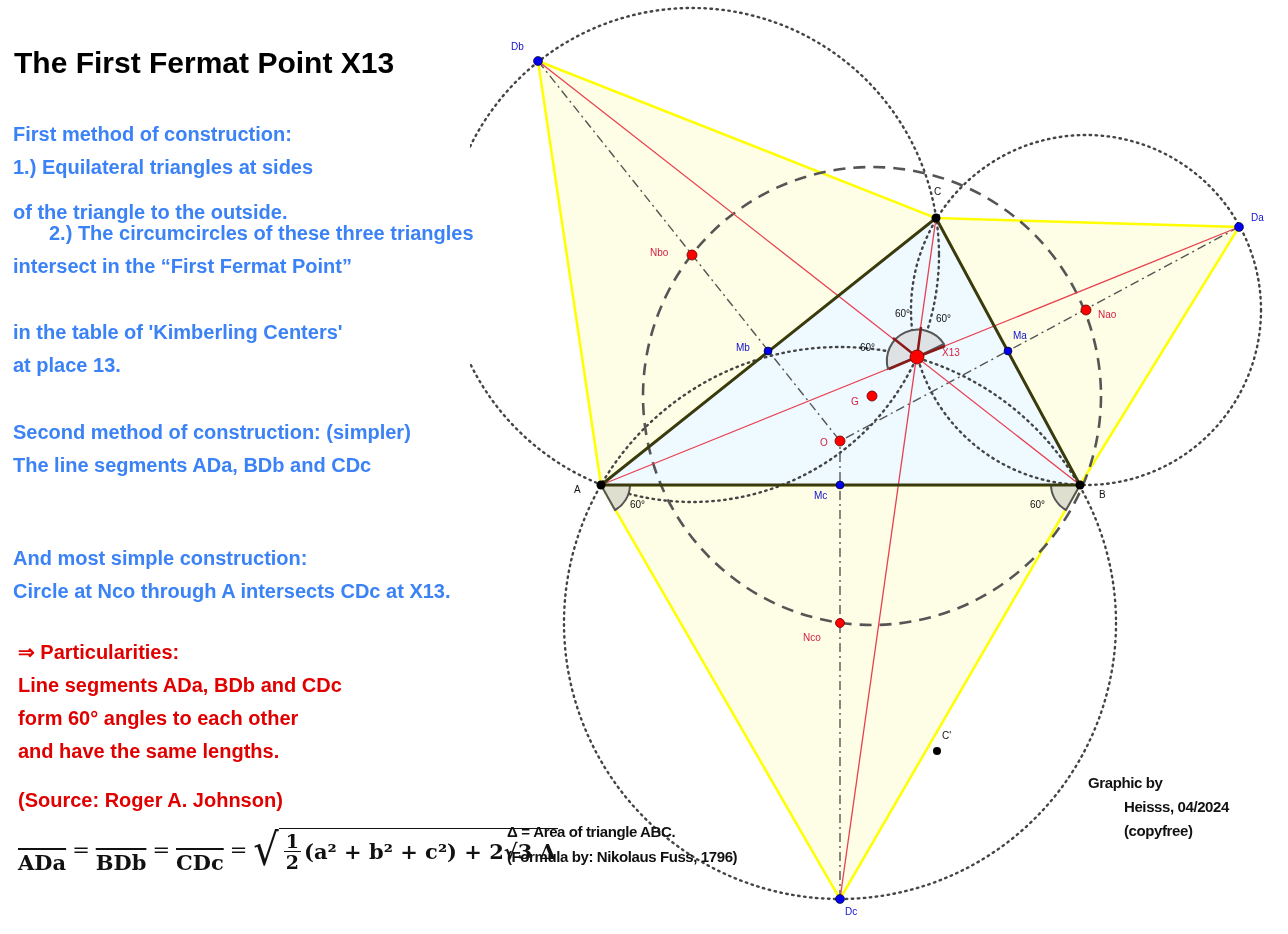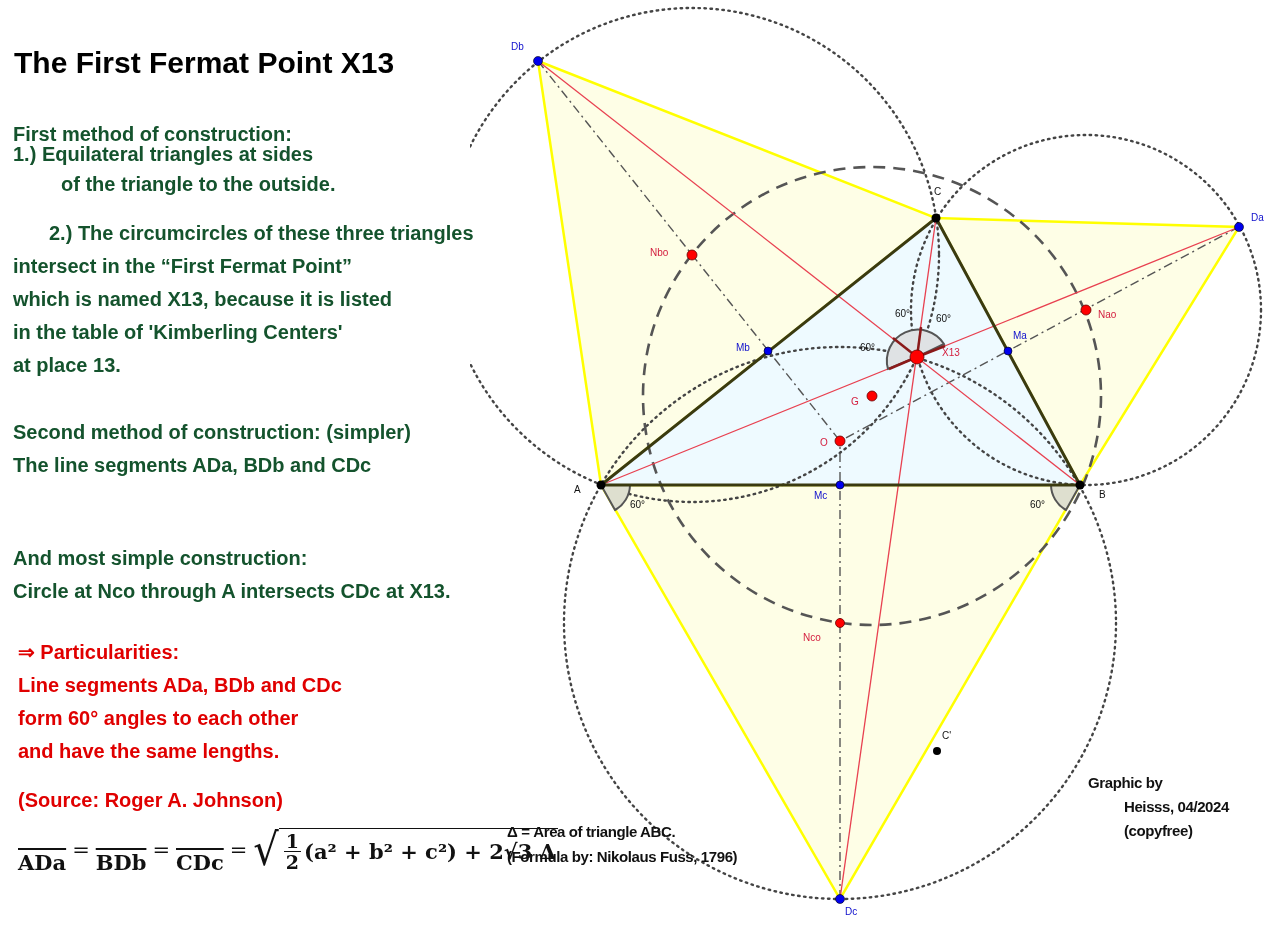--- a/index.html
+++ b/index.html
@@ -1,21 +1,21 @@
 <!DOCTYPE html>
 <html><head>
 <meta charset="utf-8">
 <style>
   html, body { margin:0; padding:0; background:#ffffff; }
   body { width:1288px; height:934px; position:relative; overflow:hidden; font-family:"Liberation Sans", sans-serif; }
   #diagram { position:absolute; left:0; top:0; width:1288px; height:934px; }
   .panel { position:absolute; left:0; top:0; width:490px; height:904px; }
   .panel-mask { position:absolute; left:0; top:0; width:470px; height:800px; background:#ffffff; }
   .title { position:absolute; left:14px; top:46px; font-size:30px; font-weight:bold; color:#000; white-space:nowrap; }
-  .txt { position:absolute; left:13px; font-size:20px; font-weight:bold; color:#14532d; white-space:nowrap; line-height:33px; }
+  .txt { position:absolute; left:13px; font-size:20px; font-weight:bold; color:#3b82f6; white-space:nowrap; line-height:33px; }
   .red { color:#e00000; left:18px; }
   .formula { position:absolute; left:18px; top:824px; font-family:"DejaVu Serif", serif; font-weight:bold; font-size:21px; color:#111; white-space:nowrap; display:flex; align-items:center; }
   .ov { text-decoration: overline; margin-top: 26px; }
   .sqrt { display:inline-flex; align-items:center; }
   .sqrt-sign { font-size:40px; font-weight:normal; line-height:1; transform:scaleY(1.1); }
   .rad { border-top:1.5px solid #111; padding:2px 2px 0 2px; display:inline-flex; align-items:center; }
   .frac { display:inline-flex; flex-direction:column; align-items:center; margin:0 3px; font-size:19px; line-height:20px; }
   .frac .num { border-bottom:1.5px solid #111; padding:0 2px; }
   .note { position:absolute; font-size:15px; font-weight:bold; color:#111; white-space:nowrap; line-height:23px; letter-spacing:-0.4px; }
   .lbl { position:absolute; font-family:"Liberation Sans", sans-serif; font-size:10px; white-space:nowrap; }
@@ -101,25 +101,24 @@
 <div class="lbl blk" style="left:630px;top:499px;">60°</div>
 <div class="lbl blk" style="left:1030px;top:499px;">60°</div>
 <div class="lbl blk" style="left:860px;top:342px;">60°</div>
 <div class="lbl blk" style="left:895px;top:308px;">60°</div>
 <div class="lbl blk" style="left:936px;top:313px;">60°</div>
 
 <div class="panel">
   <div class="title">The First Fermat Point X13</div>
 
   <div class="txt" style="top:118px;">First method of construction:</div>
-  <div class="txt" style="top:138px;text-align:center;">1.) Equilateral triangles at sides</div>
-  <div class="txt" style="top:168px;margin-left:48px;">of the triangle to the outside.</div>
+  <div class="txt" style="top:151px;text-align:center;">1.) Equilateral triangles at sides</div>
+  <div class="txt" style="top:196px;">of the triangle to the outside.</div>
   <div class="txt" style="top:217px;margin-left:36px;">2.) The circumcircles of these three triangles</div>
   <div class="txt" style="top:250px;">intersect in the “First Fermat Point”</div>
-  <div class="txt" style="top:283px;">which is named X13, because it is listed</div>
   <div class="txt" style="top:316px;">in the table of  'Kimberling Centers'</div>
   <div class="txt" style="top:349px;">at place 13.</div>
 
   <div class="txt" style="top:416px;">Second method of construction: (simpler)</div>
   <div class="txt" style="top:449px;">The line segments ADa, BDb and CDc</div>
 
   <div class="txt" style="top:542px;">And most simple construction:</div>
   <div class="txt" style="top:575px;">Circle at Nco through A intersects CDc at X13.</div>
 
   <div class="txt red" style="top:636px;">⇒ Particularities:</div>

